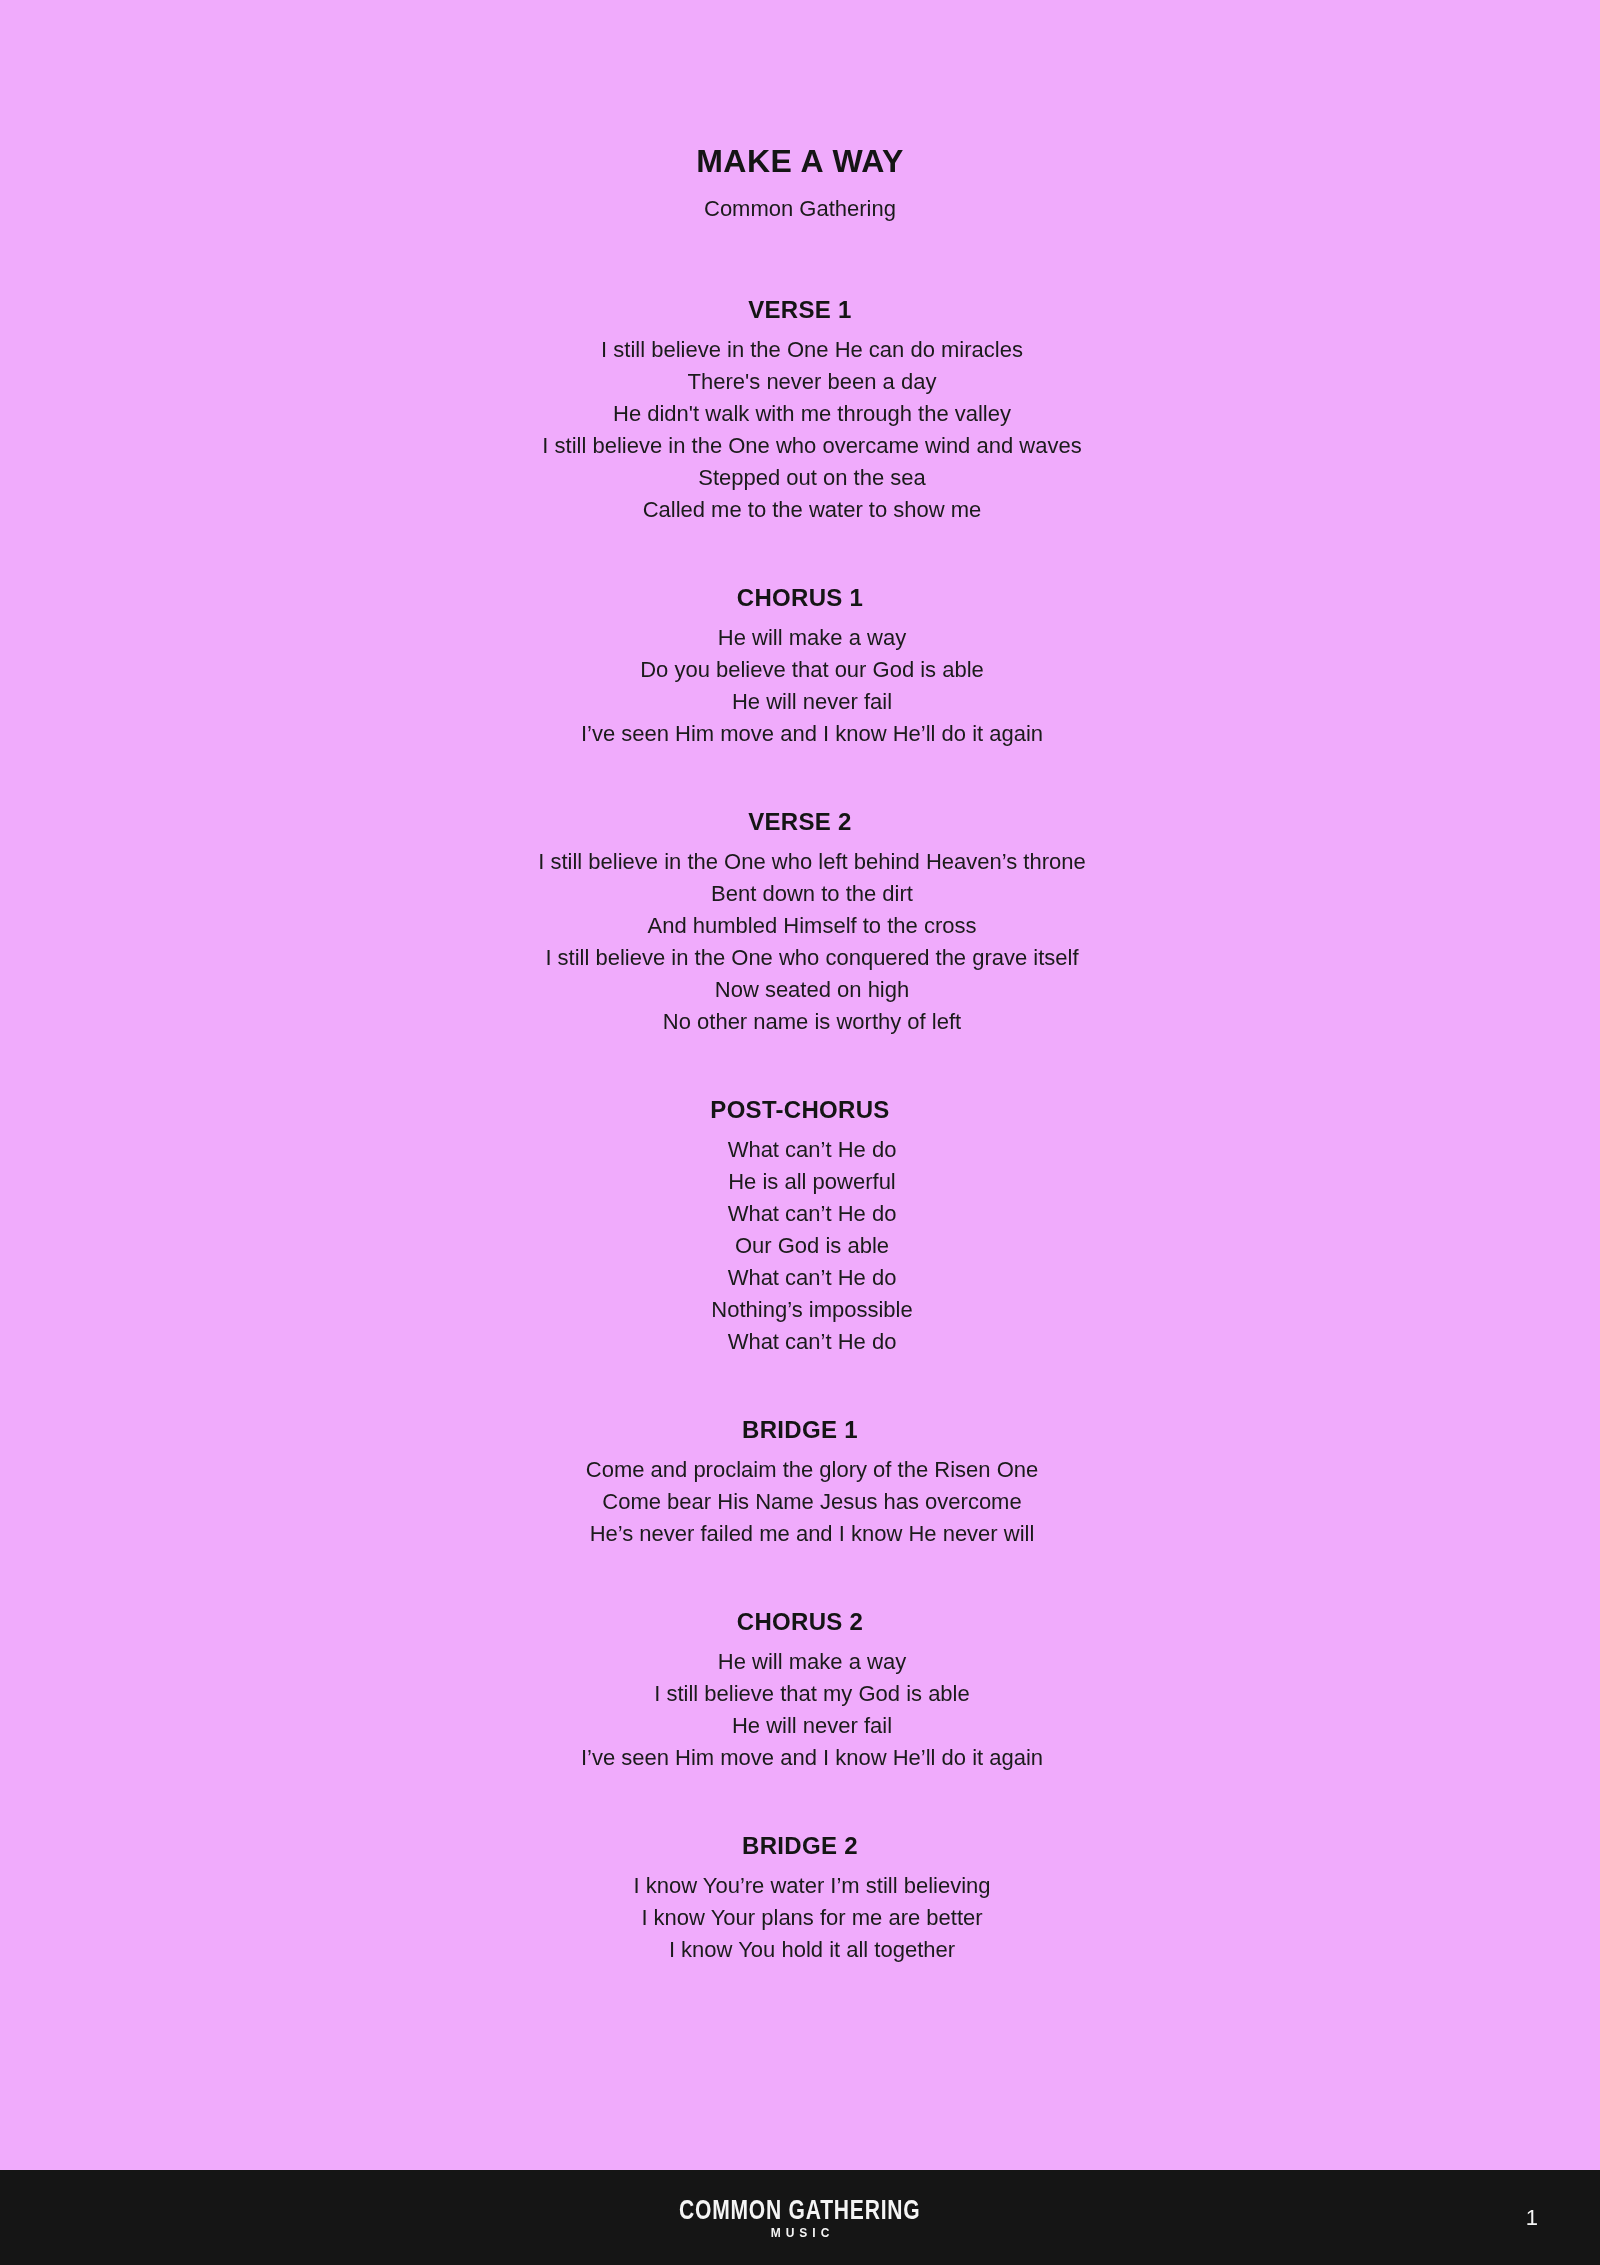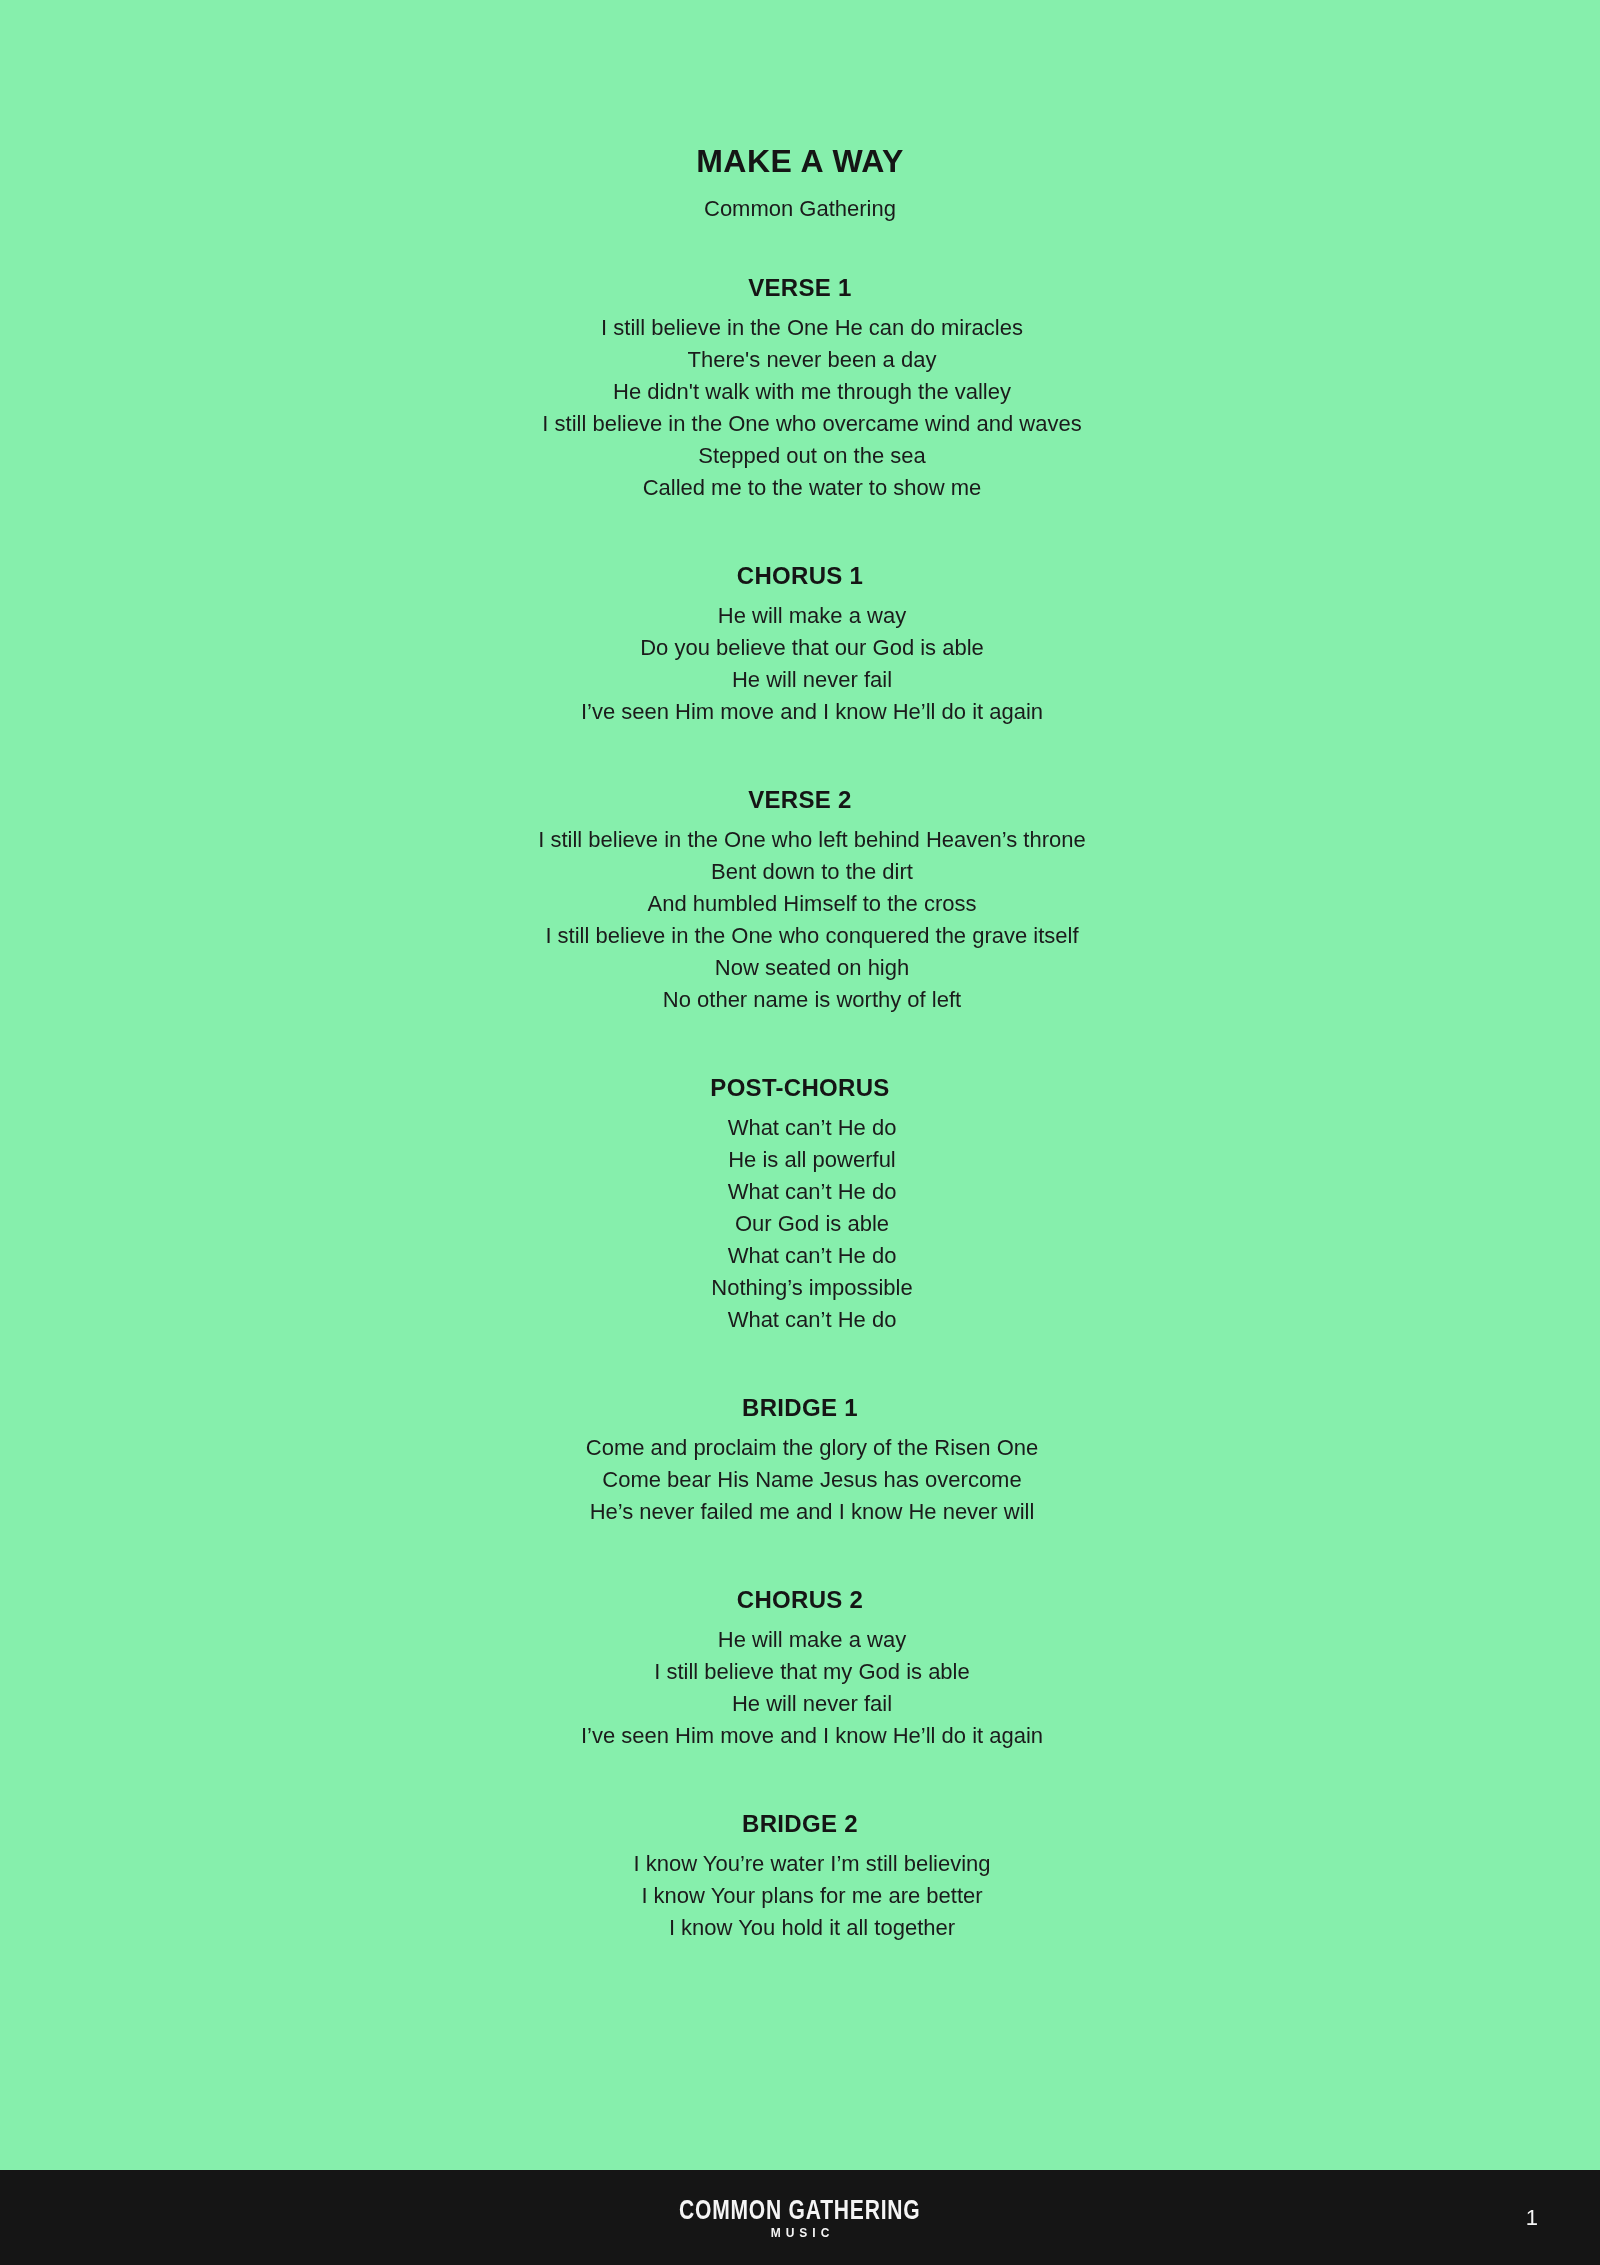--- a/index.html
+++ b/index.html
@@ -4,21 +4,21 @@
 <style>
   html, body {
     margin: 0;
     padding: 0;
     background: #ffffff;
   }
   .page {
     position: relative;
     width: 1600px;
     height: 2265px;
-    background: #86efac;
+    background: #f0abfc;
     font-family: "Liberation Sans", sans-serif;
     color: #1b1b1b;
     overflow: hidden;
   }
   .content {
     text-align: center;
     padding-top: 142px;
   }
   .song-title {
     margin: 0;
@@ -35,21 +35,21 @@
     font-weight: normal;
     color: #1b1b1b;
   }
   .sections {
     margin: 0;
   }
   .song-section {
     margin-top: 56px;
   }
   .song-section:first-child {
-    margin-top: 50px;
+    margin-top: 72px;
   }
   .section-header {
     margin: 0 0 8px 0;
     font-size: 24px;
     line-height: 32px;
     font-weight: bold;
     letter-spacing: 0.3px;
     color: #151515;
   }
   .lyric-line {

